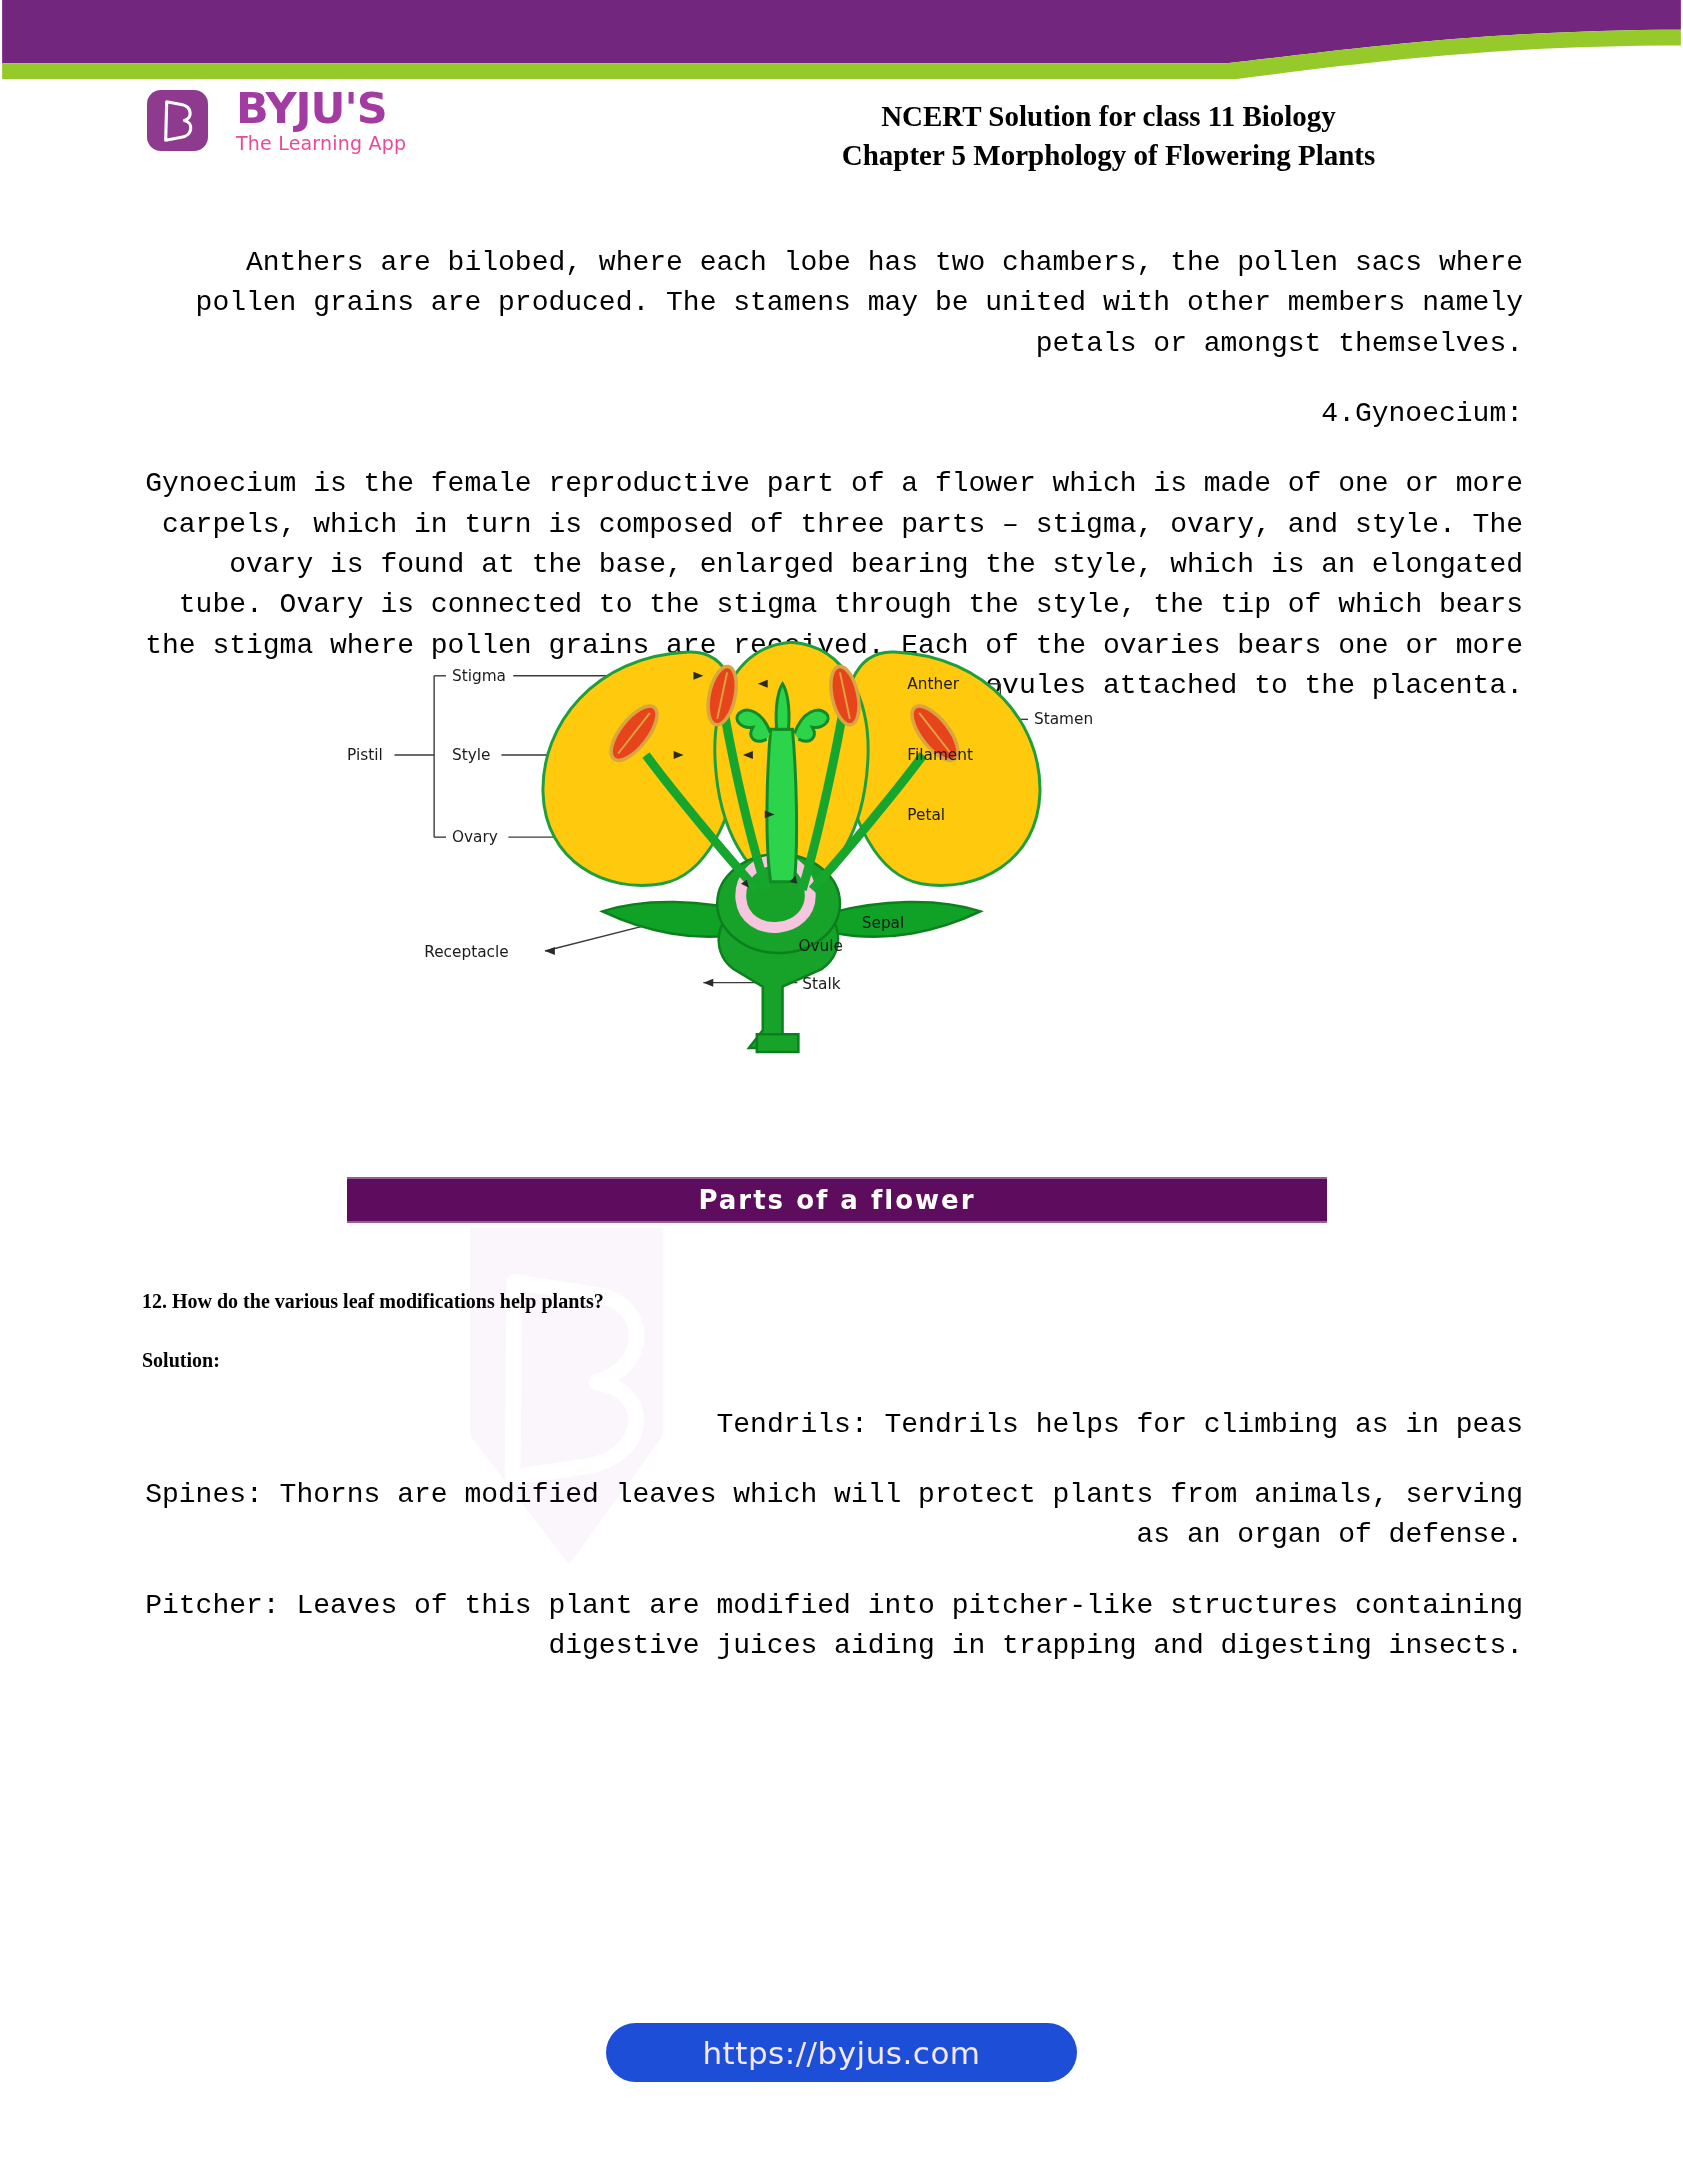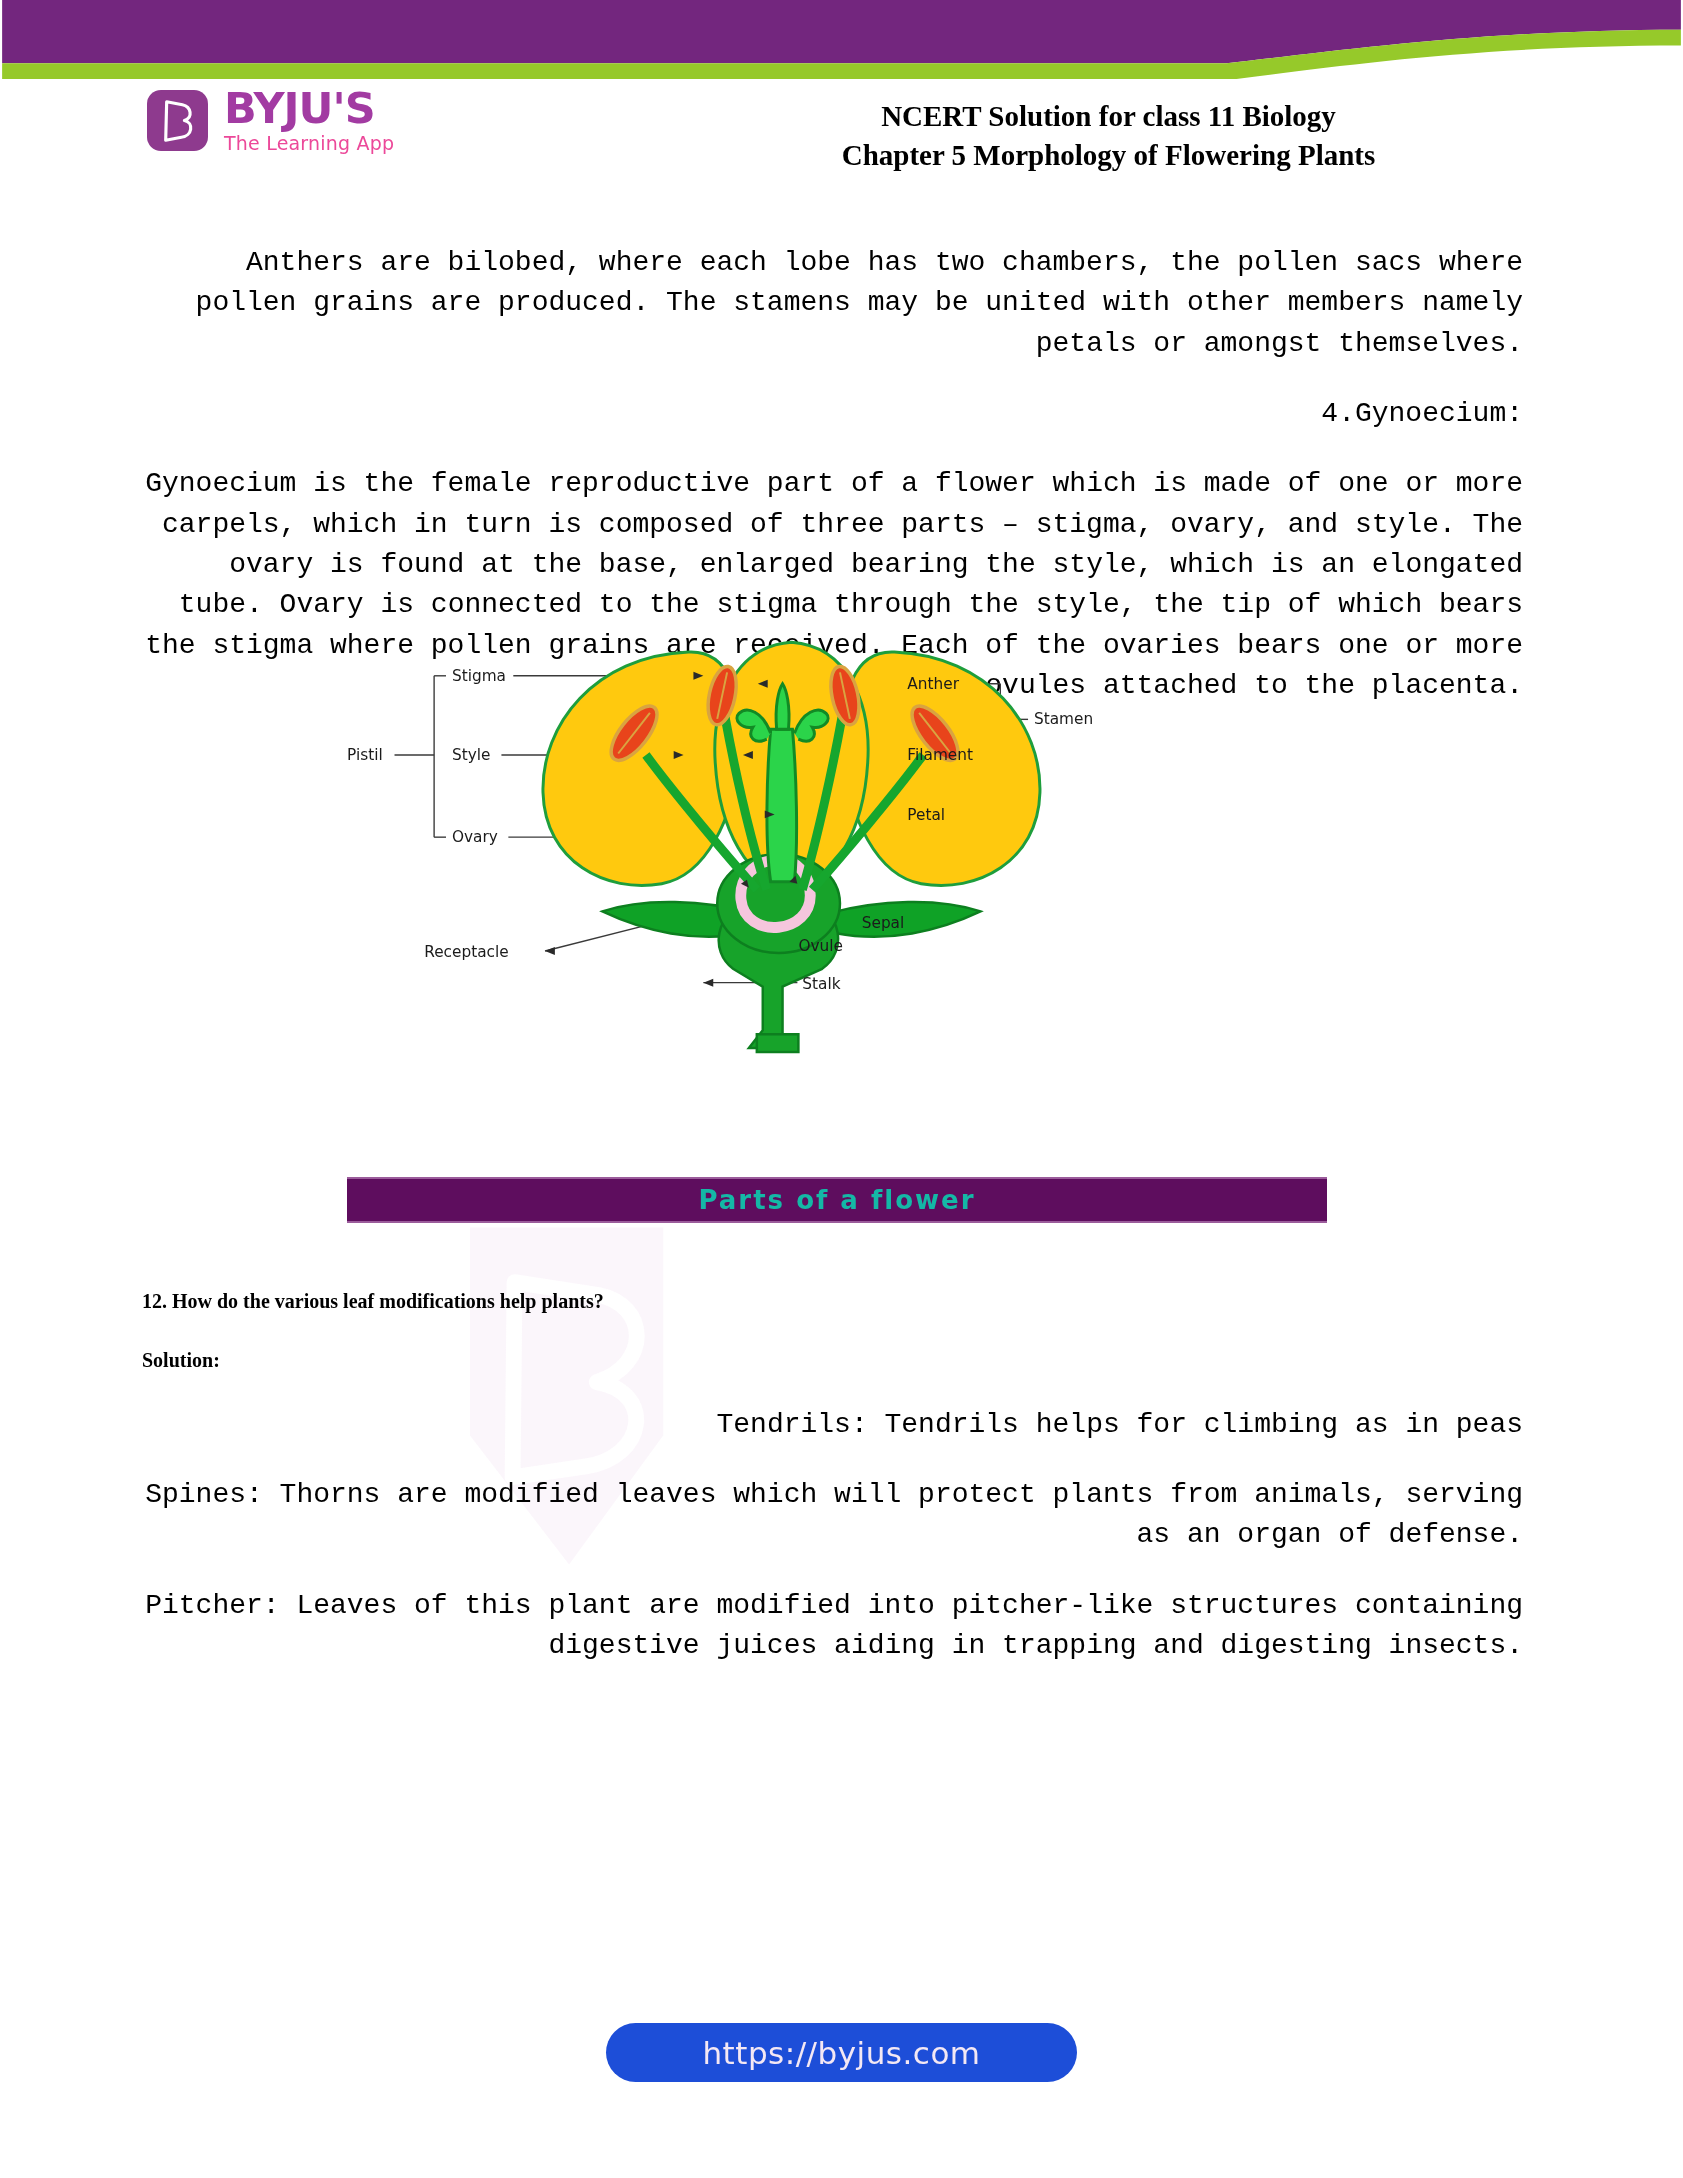--- a/index.html
+++ b/index.html
@@ -26,21 +26,21 @@
   }
   .header-bands svg { display: block; }
 
   
   .logo {
     position: absolute;
     left: 147px;
     top: 87px;
     display: flex;
     align-items: center;
-    gap: 16px;
+    gap: 28px;
   }
   .logo-mark {
     width: 61px;
     height: 61px;
     border-radius: 14px;
     background: #8E3A8E;
     position: relative;
     flex: none;
   }
   .logo-mark svg { position: absolute; left: 0; top: 0; }
@@ -123,21 +123,21 @@
     display: flex;
     align-items: center;
     justify-content: center;
     box-sizing: border-box;
     margin-top: 8px;
   }
   .caption-text {
     font-family: "DejaVu Sans", sans-serif;
     font-weight: bold;
     font-size: 26px;
-    color: #14b8a6;
+    color: #ffffff;
     letter-spacing: 2px;
     text-align: right;
   }
 
   
   .footer-pill {
     position: absolute;
     left: 606px;
     top: 2023px;
     width: 471px;

